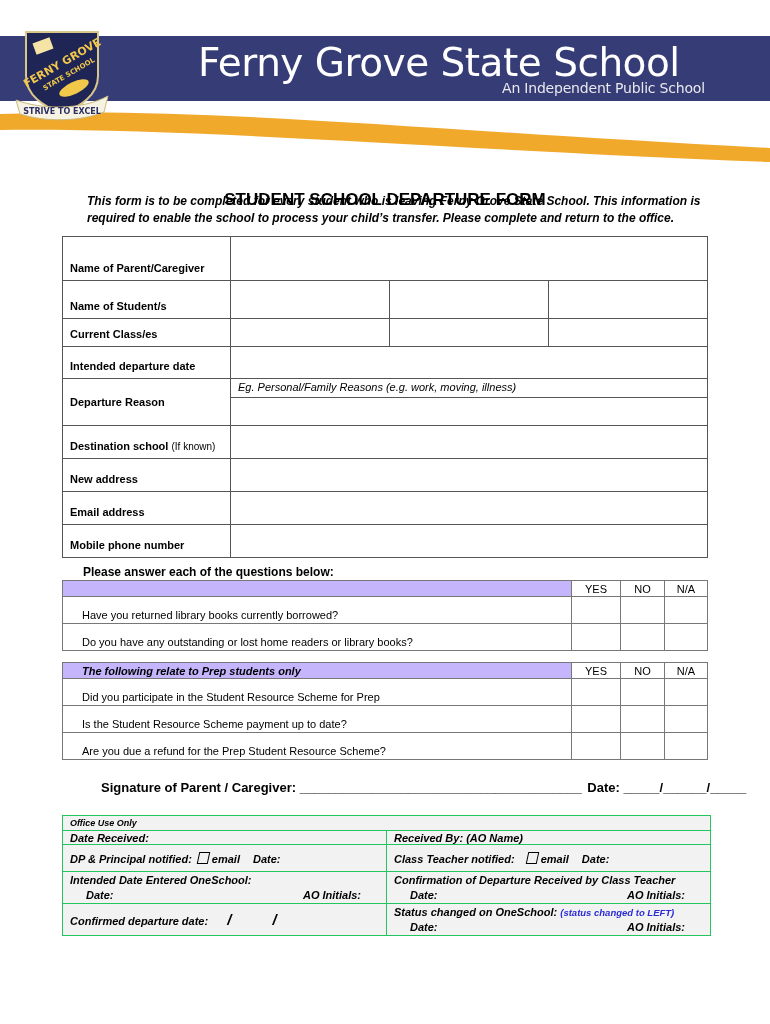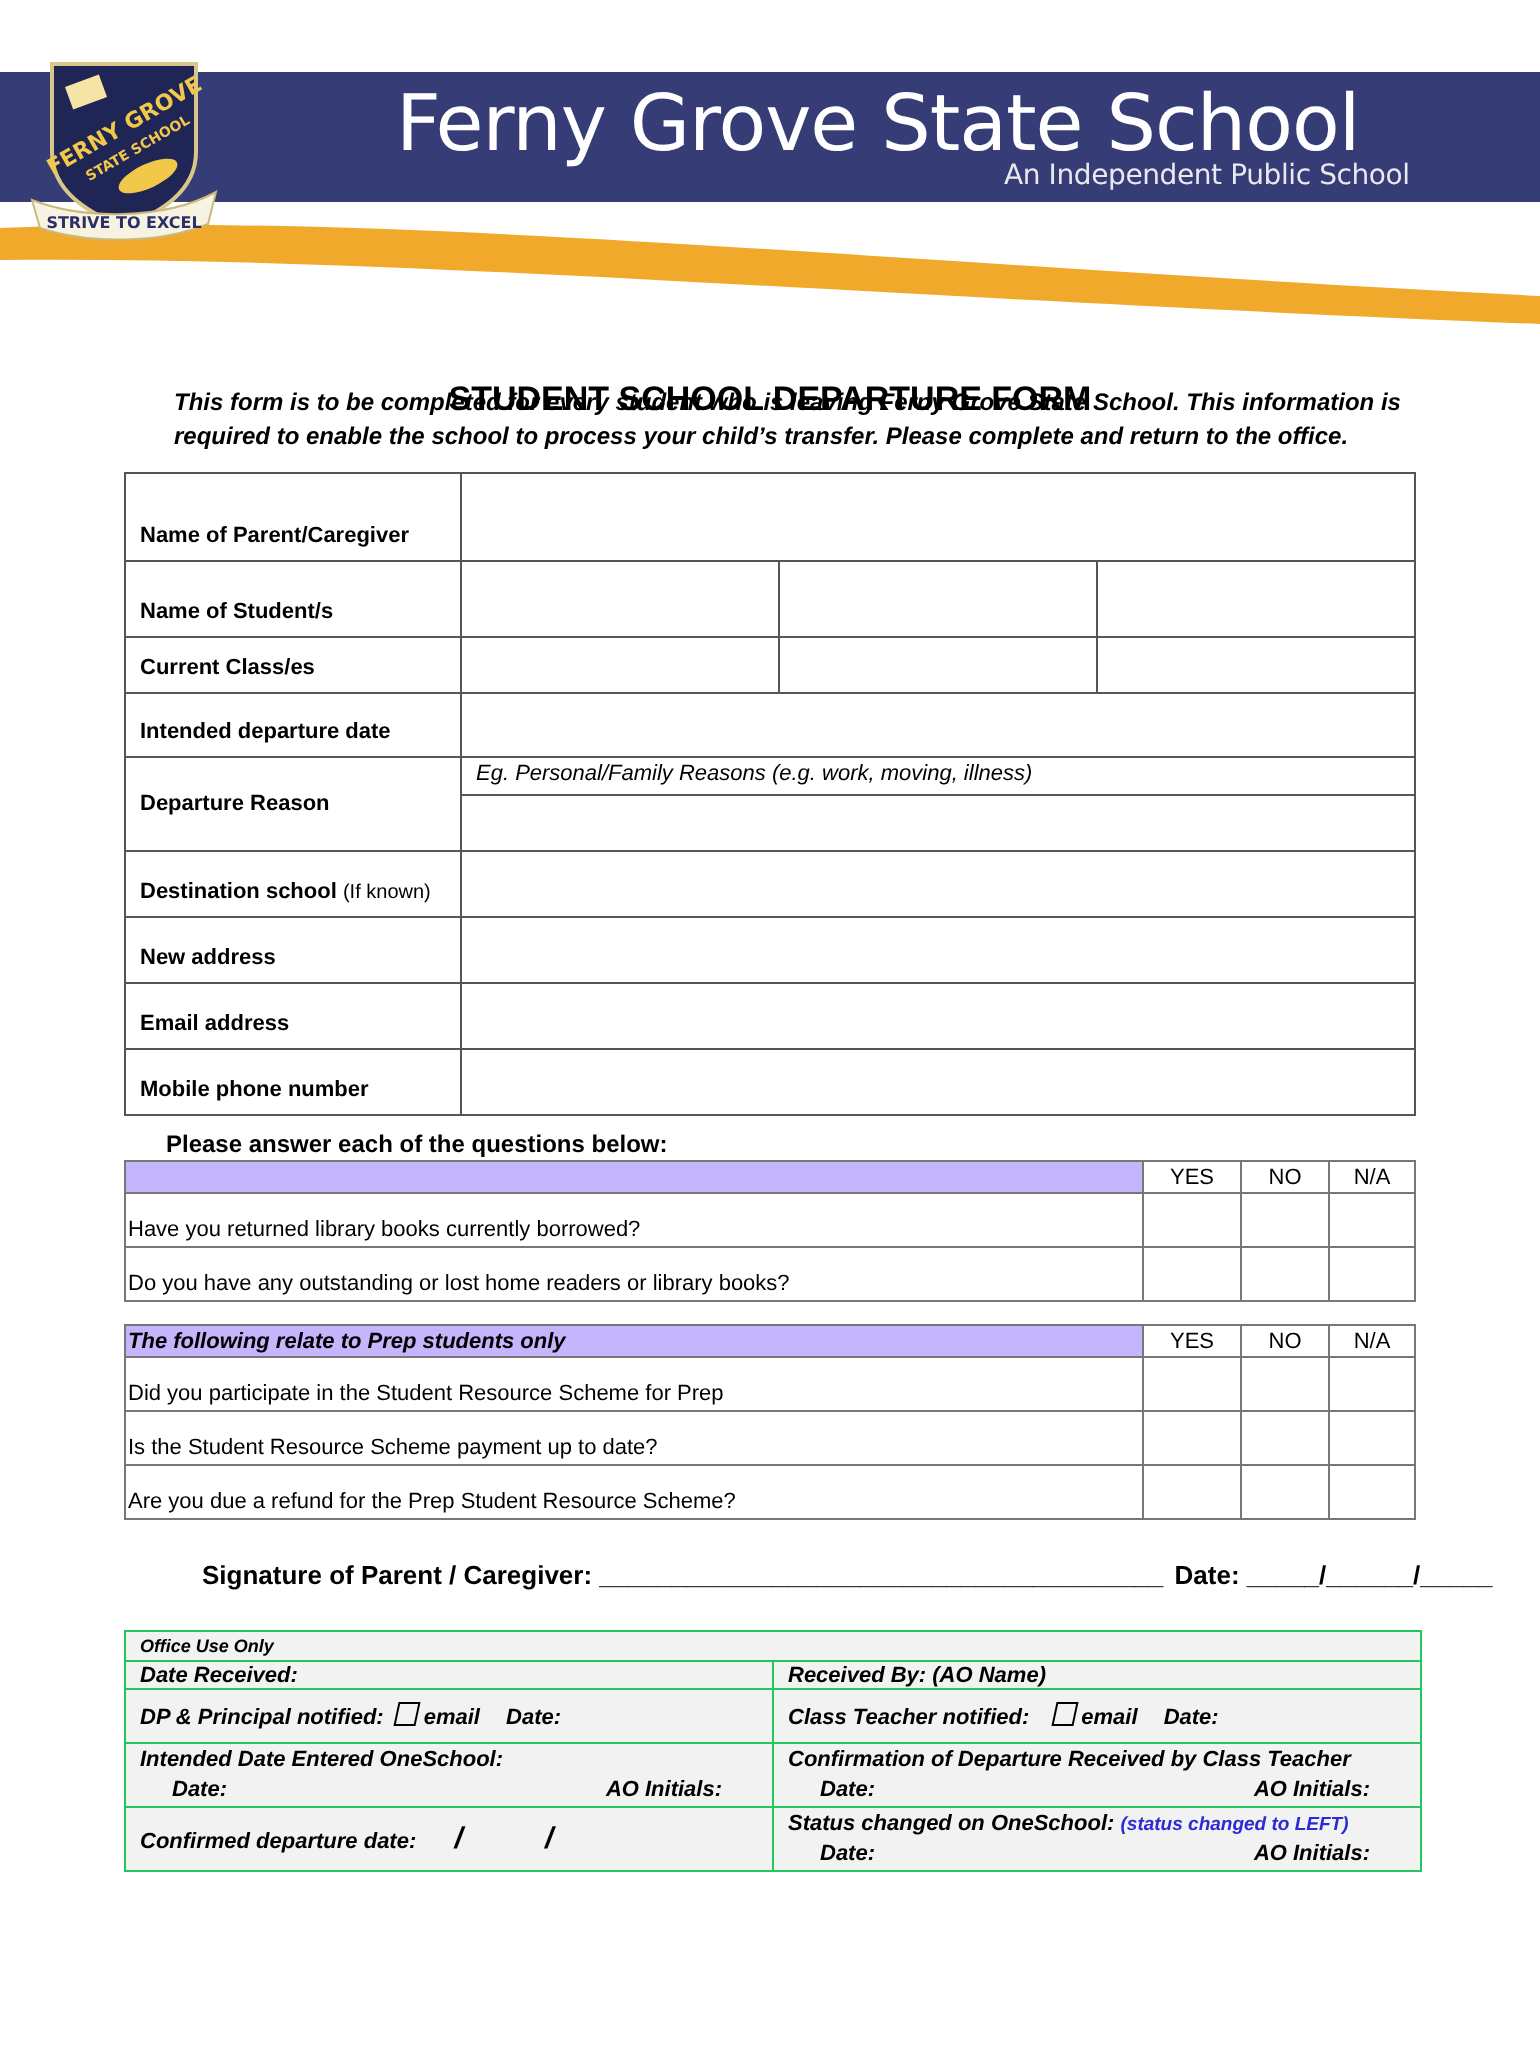--- a/index.html
+++ b/index.html
@@ -24,21 +24,21 @@
   table { border-collapse:collapse; table-layout:fixed; }
   .details { position:absolute; left:62px; top:236px; width:646px; }
   .details td { border:1px solid #555; font-size:11px; padding:0 7px; vertical-align:bottom; }
   .details td.lbl { width:153px; font-weight:bold; padding-bottom:6px; }
   .details .small { font-weight:normal; font-size:10px;margin-top:32px; }
   .details td.hint { font-style:italic; vertical-align:top; padding-top:2px; font-size:11px; }
 
   
   .qheading { position:absolute; left:83px; top:565px; font-size:12px; font-weight:bold; }
   .qtable { position:absolute; left:62px; width:646px; }
-  .qtable td { border:1px solid #777; font-size:11px; padding:0 1px; vertical-align:bottom; }
+  .qtable td { border:1px solid #777; font-size:11px; padding:0 19px; vertical-align:bottom; }
   .qtable td.col { width:34px; text-align:center; padding:0; }
   .qtable tr.head td.q { background:#c4b5fd; }
   .qtable tr.head td { vertical-align:middle; height:15px;margin-left:36px; }
   .qtable tr.head td.q.title { font-weight:bold; font-style:italic; }
   .qtable tr.row td { height:24px; padding-bottom:2px; }
 
   
   .signature { position:absolute; left:69px; top:780px; font-size:13px; font-weight:bold; white-space:nowrap;margin-left:32px; }
 
   

